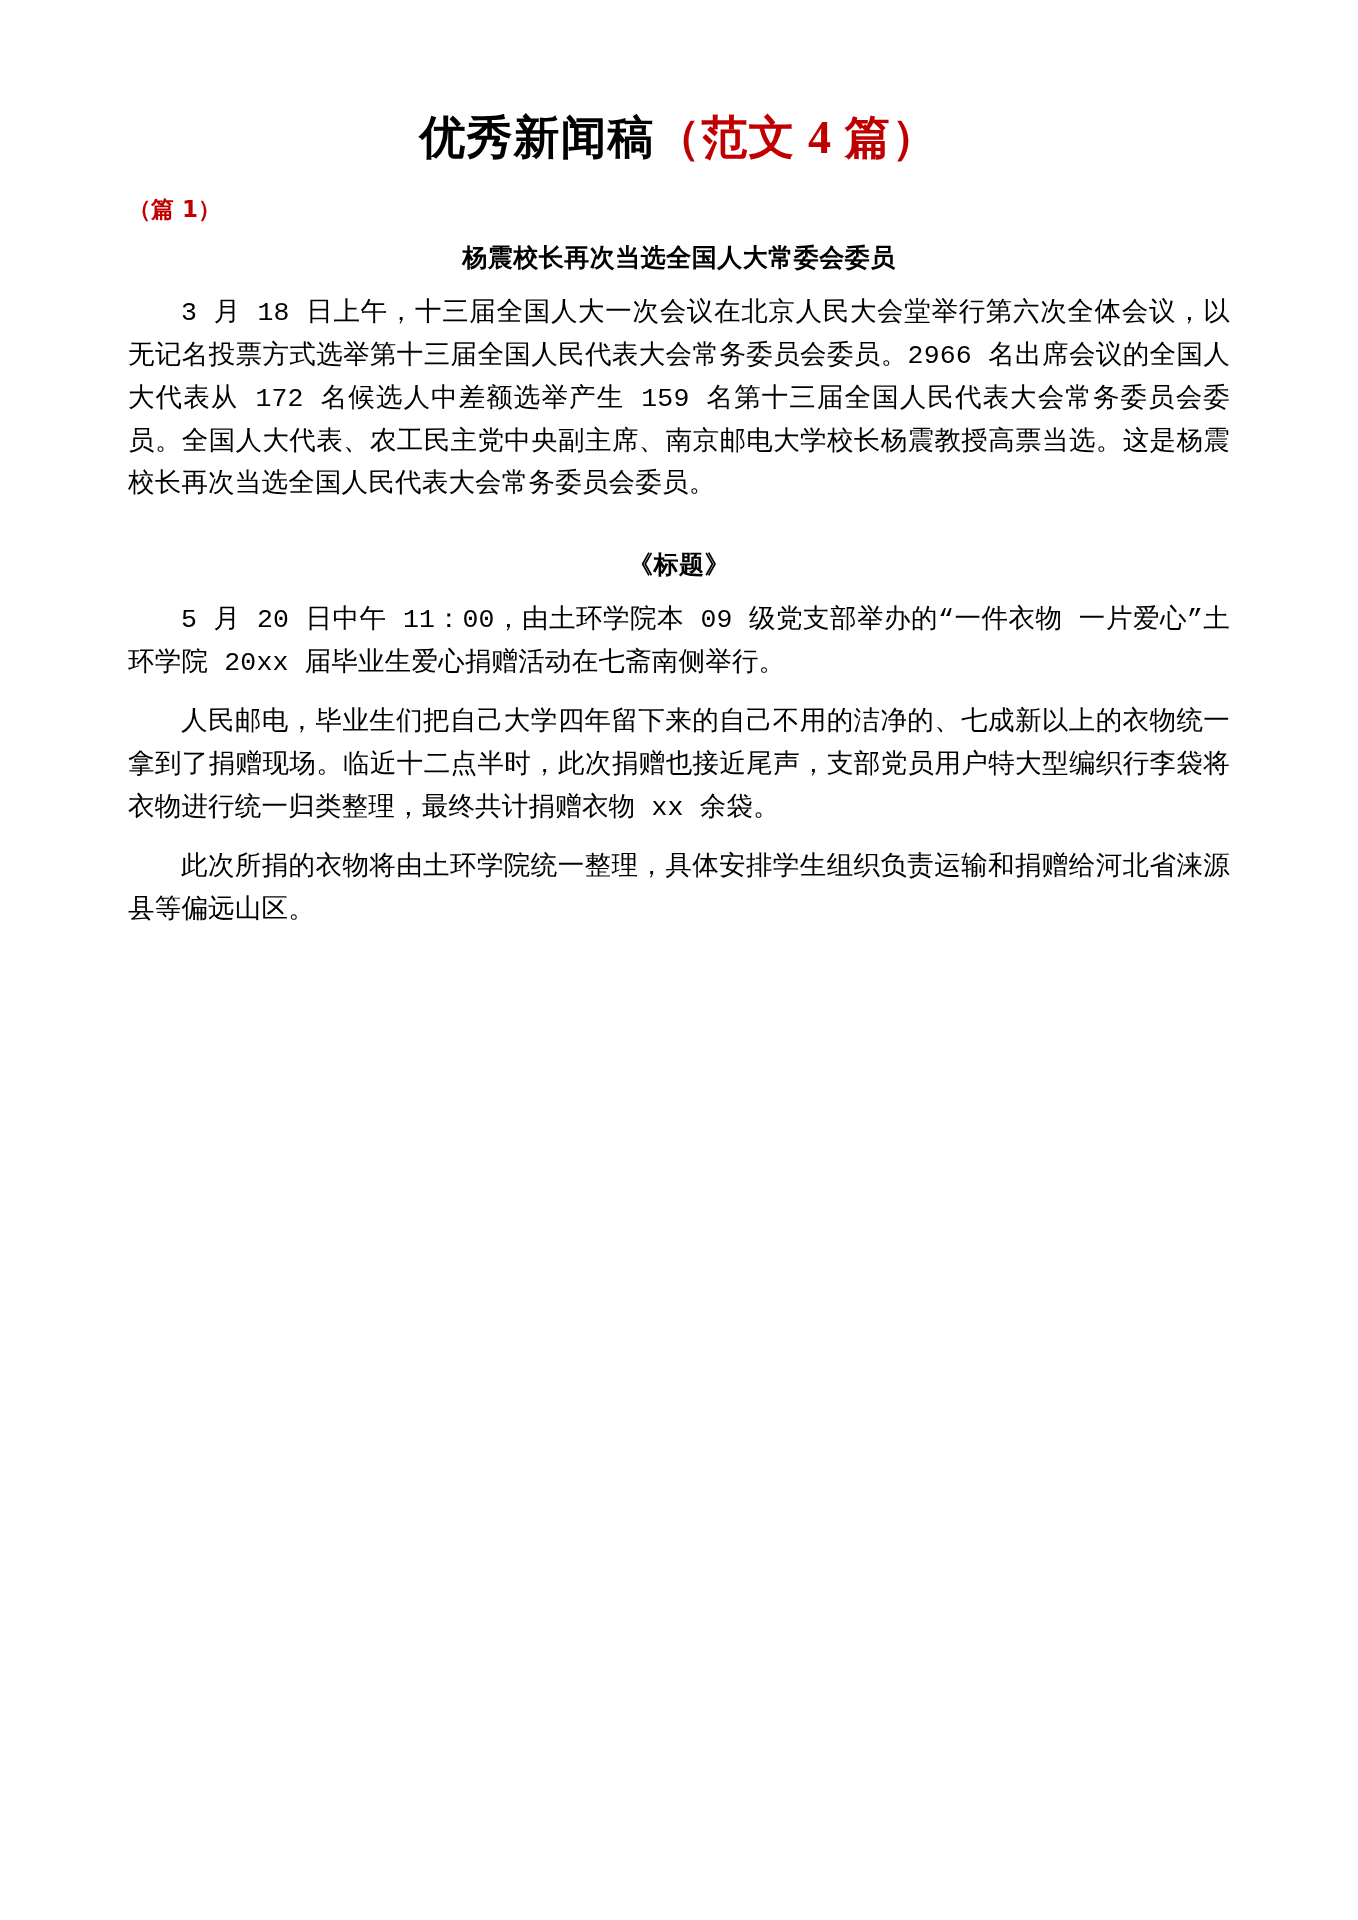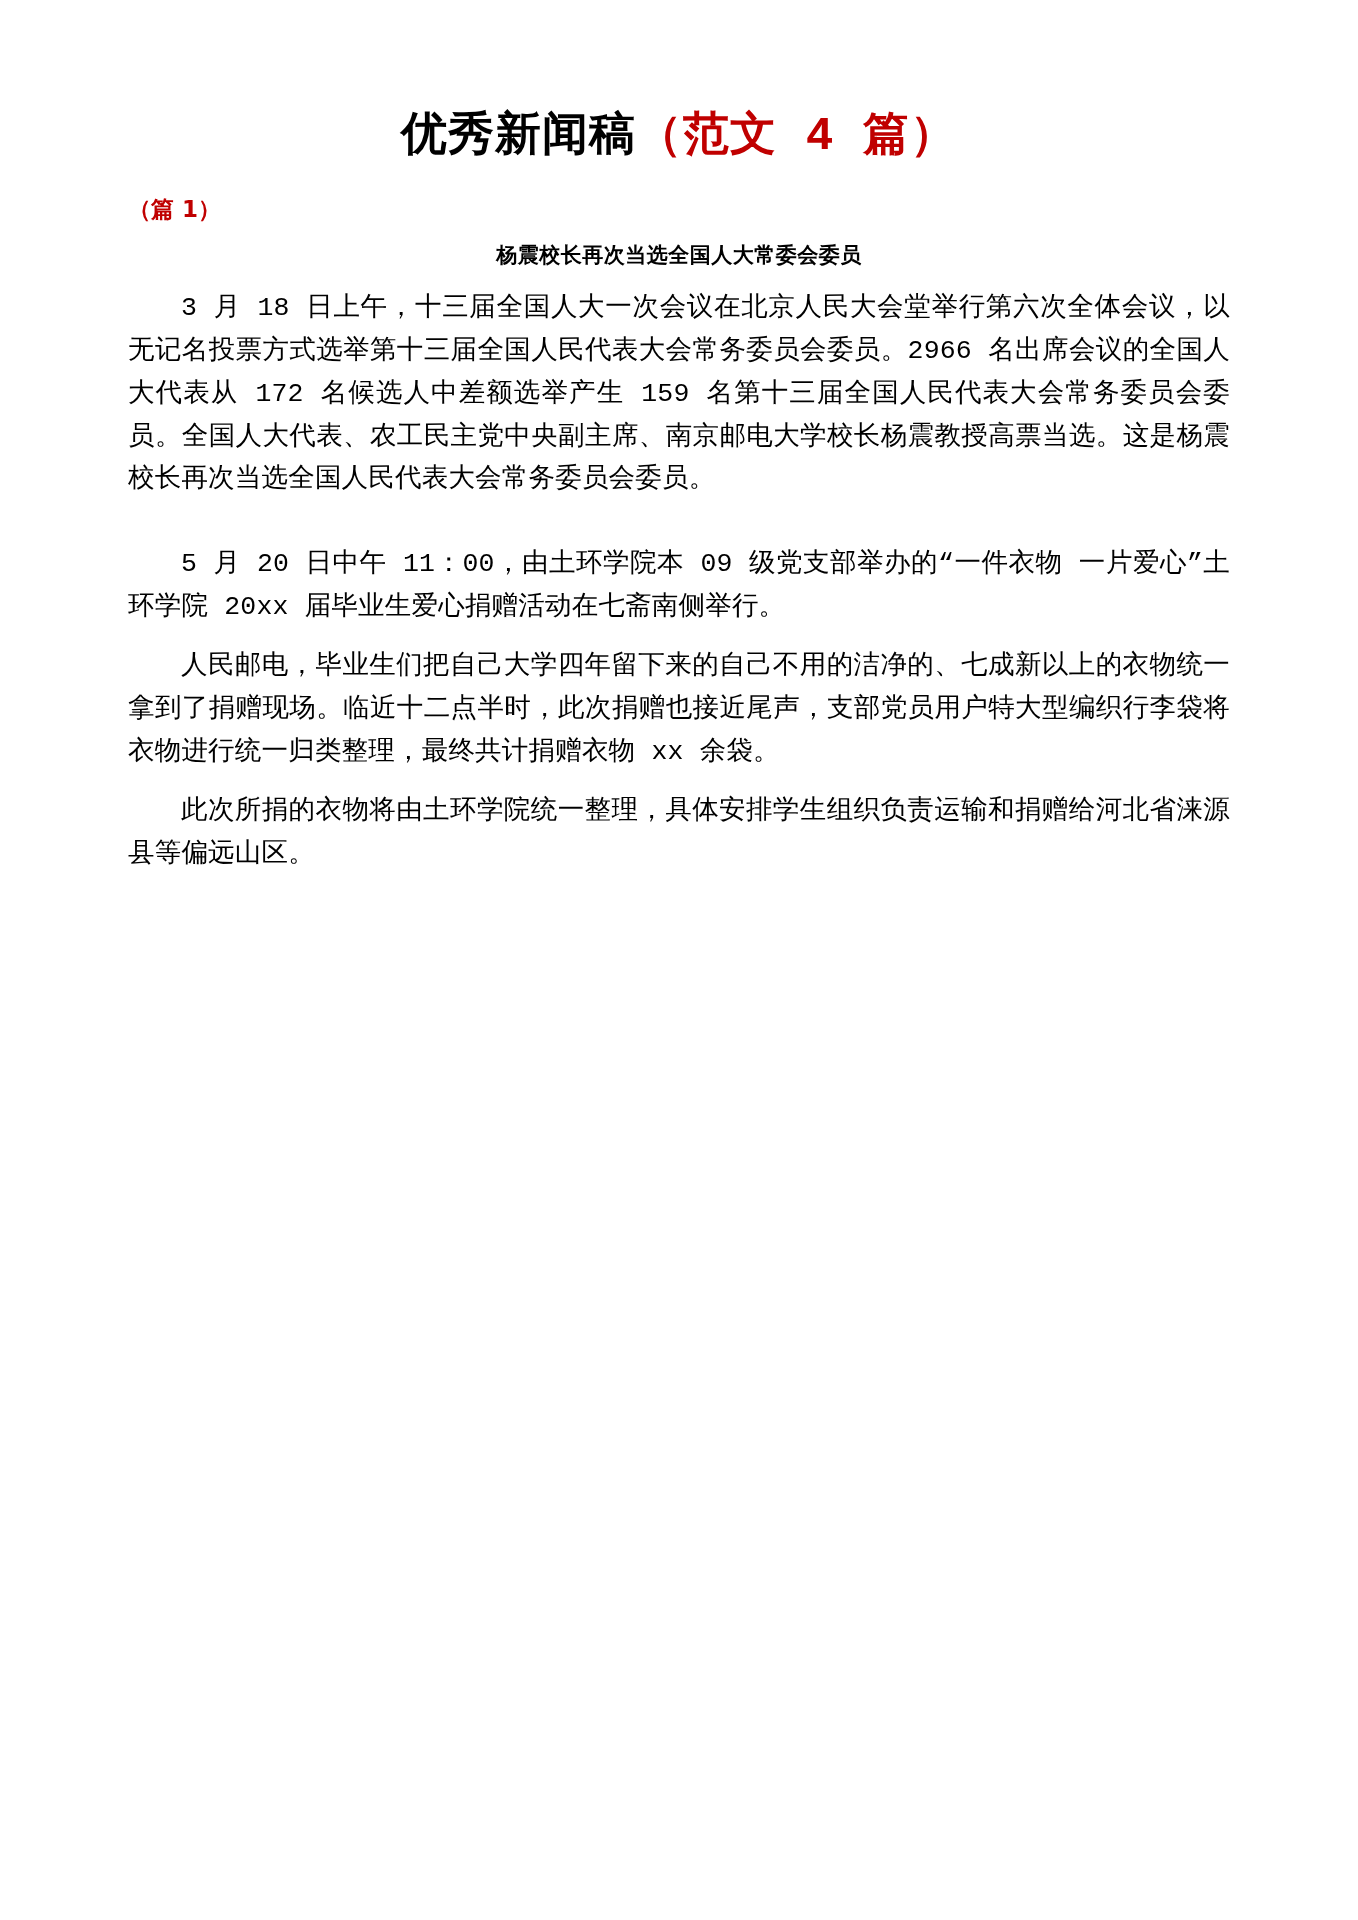--- a/index.html
+++ b/index.html
@@ -16,21 +16,21 @@
   }
   .page {
     width: 1358px;
     min-height: 1920px;
     box-sizing: border-box;
     padding: 108px 128px 60px 128px;
     position: relative;
   }
   .doc-title {
     text-align: center;
-    font-family: Liberation Mono, monospace;
+    font-family: Liberation Serif, serif;
     font-weight: bold;
     font-size: 46px;
     letter-spacing: 1px;
     margin: 0 0 26px 0;
     line-height: 1.3;
   }
   .doc-title .accent {
     color: #c00000;
   }
   .section-label {
@@ -38,21 +38,21 @@
     color: #c00000;
     font-family: "DejaVu Sans", "Liberation Sans", sans-serif;
     font-weight: bold;
     font-size: 23px;
     margin: 22px 0 16px 0;
   }
   .section-heading {
     text-align: center;
     font-family: "DejaVu Sans", "Liberation Sans", sans-serif;
     font-weight: bold;
-    font-size: 21px;
+    font-size: 25px;
     margin: 0 0 18px 0;
     letter-spacing: 0.5px;
   }
   .para {
     font-family: Liberation Mono, monospace;
     font-size: 26.5px;
     line-height: 1.62;
     text-align: justify;
     text-justify: inter-ideograph;
     margin: 0 0 16px 0;
@@ -81,18 +81,19 @@
 <div class="page">
 
   <h1 class="doc-title"><span>优秀新闻稿</span><span class="accent">（范文 4 篇）</span></h1>
 
   <div class="section-label">（篇 1）</div>
   <div class="section-heading">杨震校长再次当选全国人大常委会委员</div>
   <p class="para">3 月 18 日上午，十三届全国人大一次会议在北京人民大会堂举行第六次全体会议，以无记名投票方式选举第十三届全国人民代表大会常务委员会委员。2966 名出席会议的全国人大代表从 172 名候选人中差额选举产生 159 名第十三届全国人民代表大会常务委员会委员。全国人大代表、农工民主党中央副主席、南京邮电大学校长杨震教授高票当选。这是杨震校长再次当选全国人民代表大会常务委员会委员。</p>
 
   <div class="spacer-lg"></div>
 
+  <div class="section-heading">《标题》</div>
   <p class="para">5 月 20 日中午 11：00，由土环学院本 09 级党支部举办的“一件衣物 一片爱心”土环学院 20xx 届毕业生爱心捐赠活动在七斋南侧举行。</p>
   <p class="para">人民邮电，毕业生们把自己大学四年留下来的自己不用的洁净的、七成新以上的衣物统一拿到了捐赠现场。临近十二点半时，此次捐赠也接近尾声，支部党员用户特大型编织行李袋将衣物进行统一归类整理，最终共计捐赠衣物 xx 余袋。</p>
   <p class="para">此次所捐的衣物将由土环学院统一整理，具体安排学生组织负责运输和捐赠给河北省涞源县等偏远山区。</p>
 
   <div class="watermark"></div>
 </div>
 
 </body></html>

